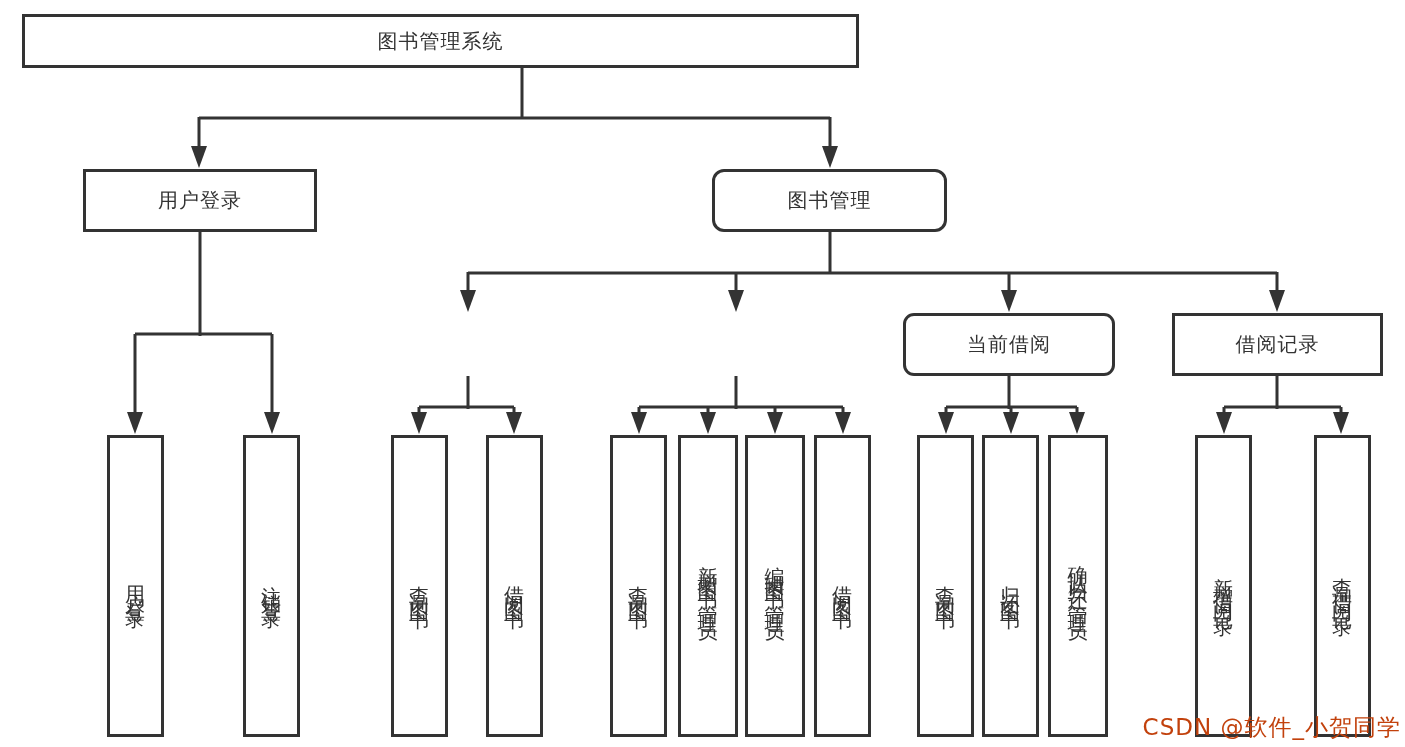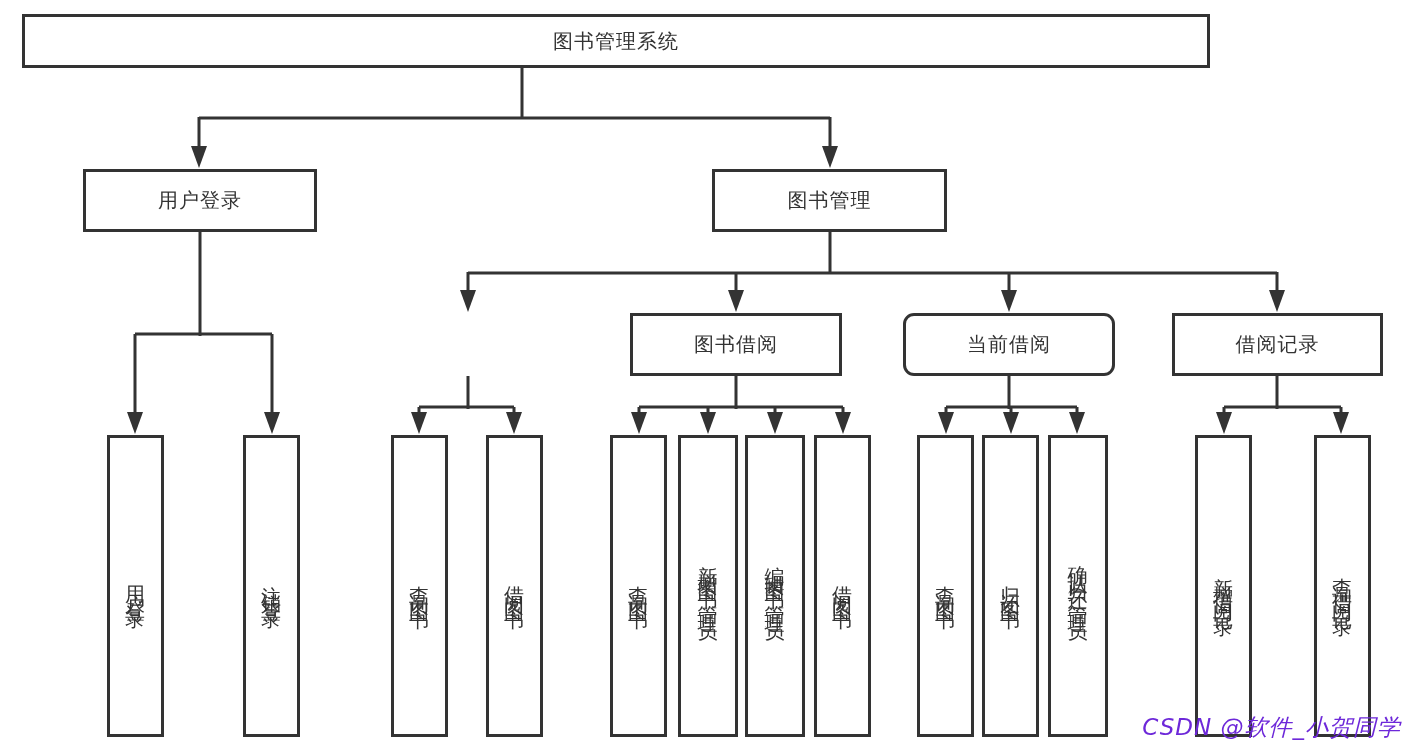--- a/index.html
+++ b/index.html
@@ -35,23 +35,23 @@
   }
   .vlabel {
     writing-mode: vertical-rl;
     text-orientation: mixed;
     font-size: 20px;
     line-height: 1;
     letter-spacing: 8px;
     color: #333333;
     white-space: nowrap;
   }
-  .root  { left: 22px;  top: 14px;  width: 1188px; height: 54px; }
+  .root  { left: 22px;  top: 14px;  width: 837px; height: 54px; }
   .lv2a  { left: 83px;  top: 169px; width: 234px;  height: 63px; }
-  .lv2b  { left: 712px; top: 169px; width: 235px;  height: 63px; }
+  .lv2b  { left: 712px; top: 169px; width: 235px;  height: 63px; border-radius: 12px; }
   .lv3   { top: 313px; height: 63px; }
   .lv3a  { left: 363px;  width: 211px; }
   .lv3b  { left: 630px;  width: 212px; }
   .lv3c  { left: 903px;  width: 212px; border-radius: 11px; }
   .lv3d  { left: 1172px; width: 211px; }
   .leaf  { top: 435px; height: 302px; width: 57px; }
   .leaf.wide { width: 60px; }
   .u1 { left: 107px; }
   .u2 { left: 243px; }
   .n1 { left: 391px; }
@@ -64,24 +64,23 @@
   .c2 { left: 982px; }
   .c3 { left: 1048px; }
   .r1 { left: 1195px; }
   .r2 { left: 1314px; }
   .watermark {
     position: absolute;
     right: 4px;
     bottom: 4px;
     font-size: 23px;
     letter-spacing: 1px;
-    color: #6d28d9;
+    color: #c2410c;
     z-index: 5;
     white-space: nowrap;
-    font-style: italic;
   }
 </style>
 </head>
 <body>
 
 <div class="canvas">
 
   <svg class="wires" width="1405" height="747" viewBox="0 0 1405 747">
     <path fill="none" stroke="#333333" stroke-width="3" d="M522 68 V118 M199 118 H830 M199 117 V148 M830 117 V148
              M200 232 V336 M135 334 H272 M135 334 V414 M272 334 V414
@@ -117,23 +116,20 @@
     <span class="hlabel">图书管理系统</span>
   </div>
 
   <div class="box lv2a">
     <span class="hlabel">用户登录</span>
   </div>
   <div class="box lv2b">
     <span class="hlabel">图书管理</span>
   </div>
 
-  <div class="box lv3 lv3b">
-    <span class="hlabel">图书借阅</span>
-  </div>
   <div class="box lv3 lv3c">
     <span class="hlabel">当前借阅</span>
   </div>
   <div class="box lv3 lv3d">
     <span class="hlabel">借阅记录</span>
   </div>
 
   <div class="box leaf u1">
     <span class="vlabel">用户登录</span>
   </div>

